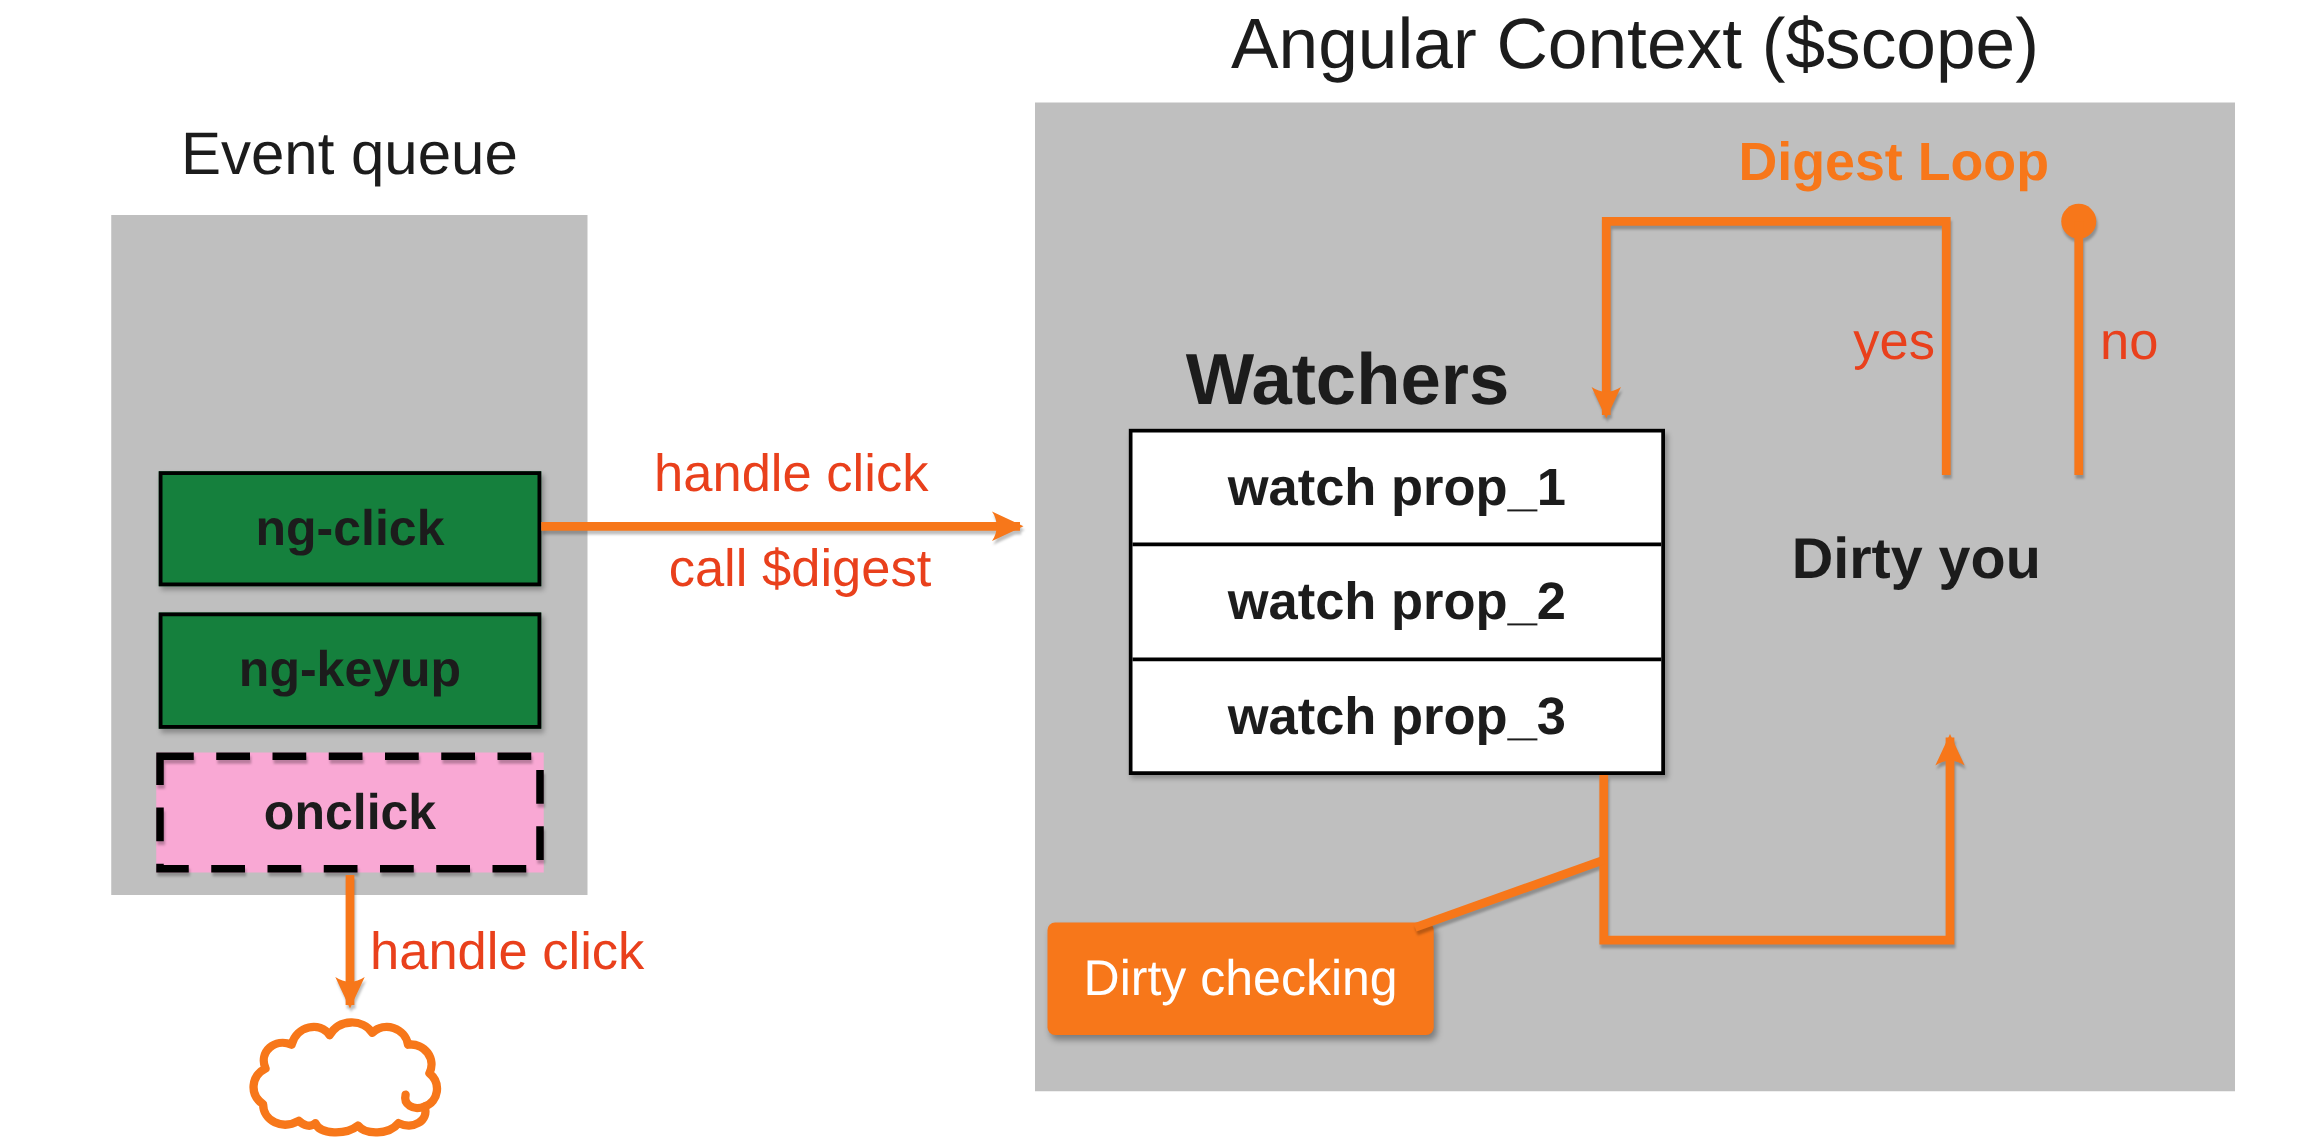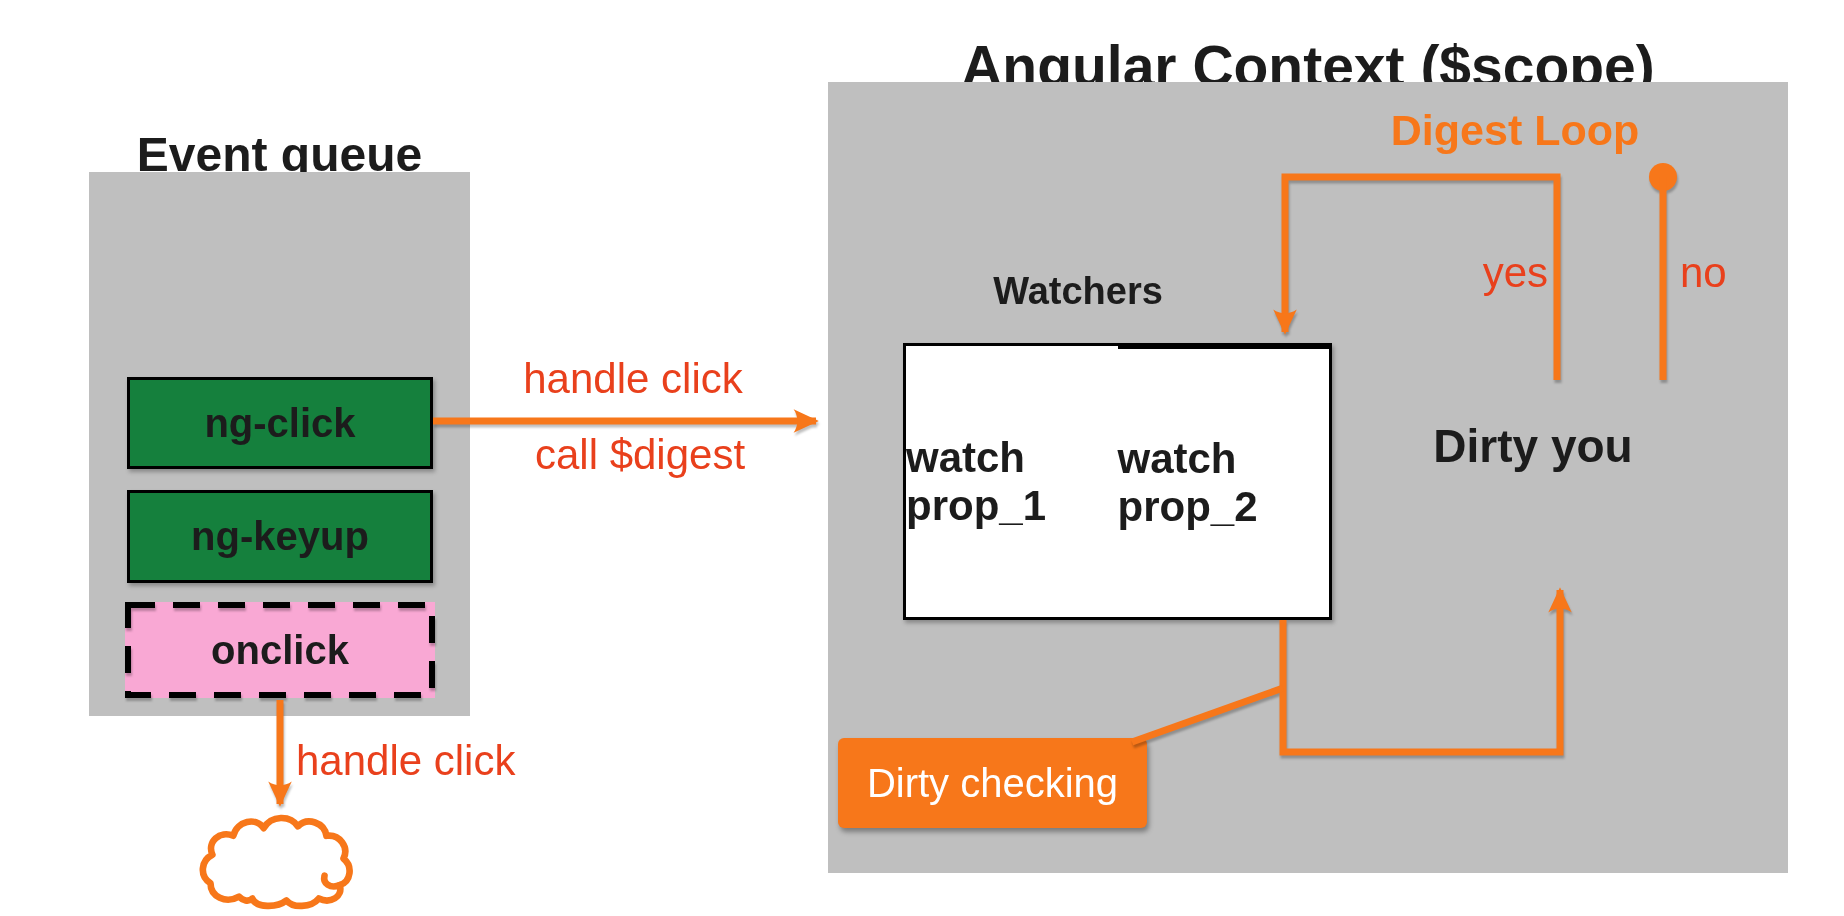--- a/index.html
+++ b/index.html
@@ -9,45 +9,45 @@
     --ink:#1C1C1C;
   }
   *{margin:0;padding:0;box-sizing:border-box;}
   html,body{width:1844px;height:916px;background:#fff;overflow:hidden;}
   body{position:relative;font-family:"Liberation Sans",sans-serif;color:var(--ink);}
 
   .abs{position:absolute;}
   .center{display:flex;align-items:center;justify-content:center;text-align:center;}
 
   
-  .title{font-weight:700;color:var(--ink);margin-top:31px;}
+  .title{font-weight:400;color:var(--ink);}
   #event-queue-title{left:89px;top:96px;width:381px;font-size:48px;}
   #left-panel{left:89px;top:172px;width:381px;height:544px;background:var(--gray);}
   .queue-box{
     left:127px;width:306px;height:92px;background:#15803d;
     border:3px solid #000;font-size:40px;font-weight:700;
     box-shadow:2px 3px 4px rgba(0,0,0,0.28);
   }
   #queue-box-0{top:377px;}
   #queue-box-1{top:490px;height:93px;}
   #queue-box-2{left:125px;top:602px;width:310px;height:96px;border:none;box-shadow:none;}
 
   .red-label{color:var(--red);font-size:42px;line-height:1.1;white-space:nowrap;}
   #handle-click-label{left:453px;top:356px;width:360px;}
   #call-digest-label{left:453px;top:432px;width:374px;}
   #handle-click-label-2{left:296px;top:738px;width:320px;justify-content:flex-start;text-align:left;}
 
   
   #angular-title{left:828px;top:2px;width:960px;font-size:57px;}
   #right-panel{left:828px;top:82px;width:960px;height:791px;background:var(--gray);}
   #digest-loop-label{left:1360px;top:106px;width:310px;font-size:43px;font-weight:700;color:var(--orange);text-align:right;}
-  #watchers-title{left:903px;top:270px;width:350px;font-size:38px;font-weight:700;}
+  #watchers-title{left:903px;top:270px;width:350px;font-size:58px;font-weight:700;}
   #watchers-table{
     left:903px;top:343px;width:429px;height:277px;background:#fff;
-    border:3px solid #000;display:flex;flex-direction:row;
+    border:3px solid #000;display:flex;flex-direction:column;
     box-shadow:2px 3px 4px rgba(0,0,0,0.28);
   }
   .watch-row{flex:1;display:flex;align-items:center;justify-content:center;
     font-size:42px;font-weight:700;}
   .watch-row + .watch-row{border-top:3px solid #000;}
 
   #question-label{left:1350px;top:410px;width:366px;font-size:46px;font-weight:700;line-height:73px;}
   #yes-label{left:1390px;top:250px;width:158px;justify-content:flex-end;text-align:right;}
   #no-label{left:1680px;top:250px;width:120px;justify-content:flex-start;text-align:left;}
 
@@ -85,20 +85,21 @@
 
 <div class="abs" id="right-panel"></div>
 
 <div class="abs center" id="digest-loop-label">Digest Loop</div>
 
 <div class="abs center" id="watchers-title">Watchers</div>
 
 <div class="abs" id="watchers-table">
   <div class="watch-row">watch prop_1</div>
   <div class="watch-row">watch prop_2</div>
+  <div class="watch-row">watch prop_3</div>
 </div>
 
 <div class="abs center" id="question-label">
   <span>
     <span>Dirty you</span><br>
   </span>
 </div>
 
 <div class="abs center red-label" id="yes-label">yes</div>
 <div class="abs center red-label" id="no-label">no</div>

